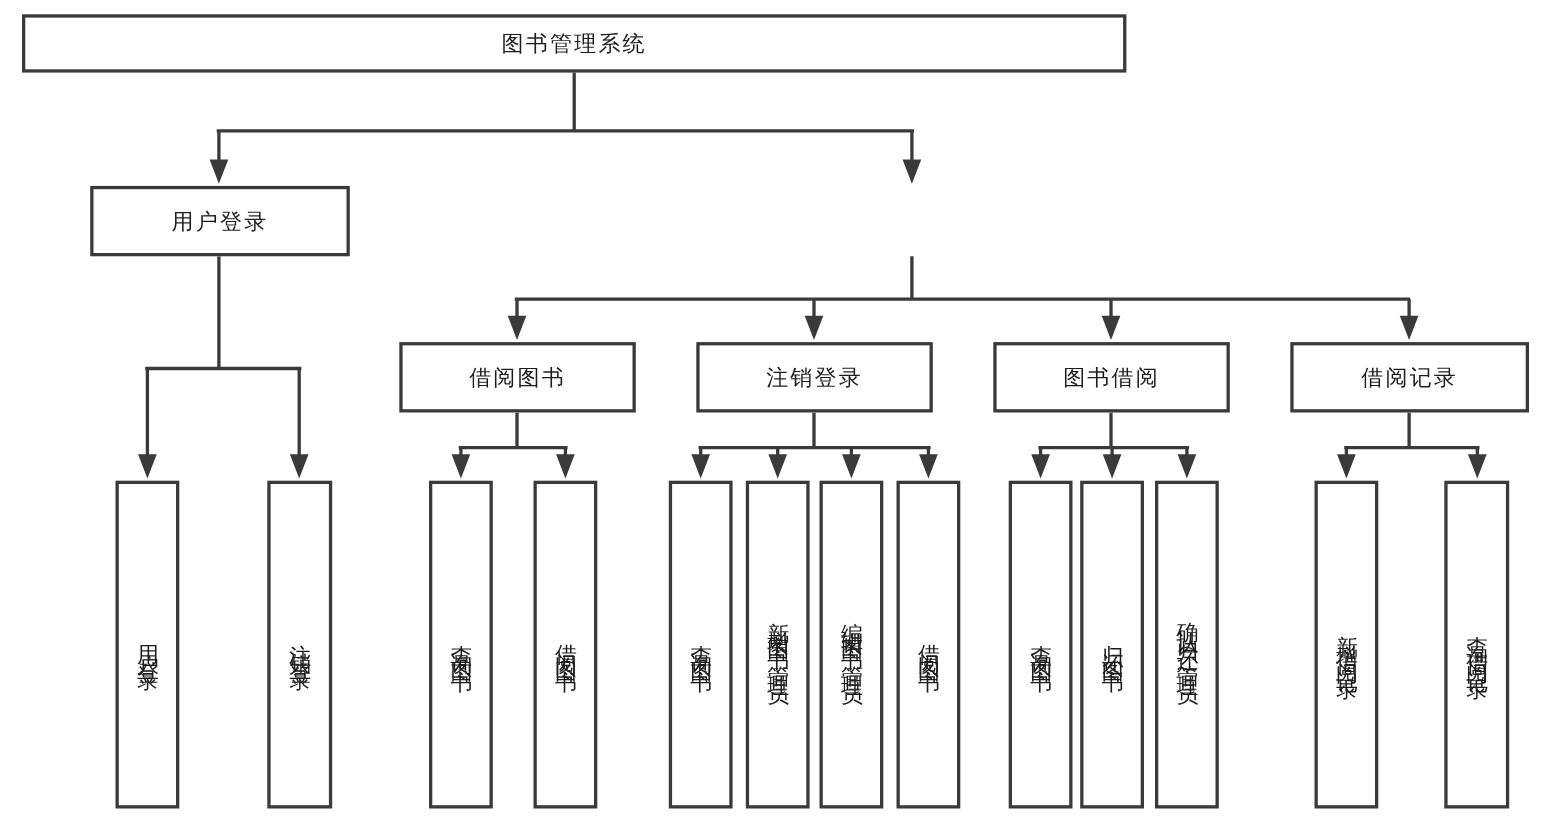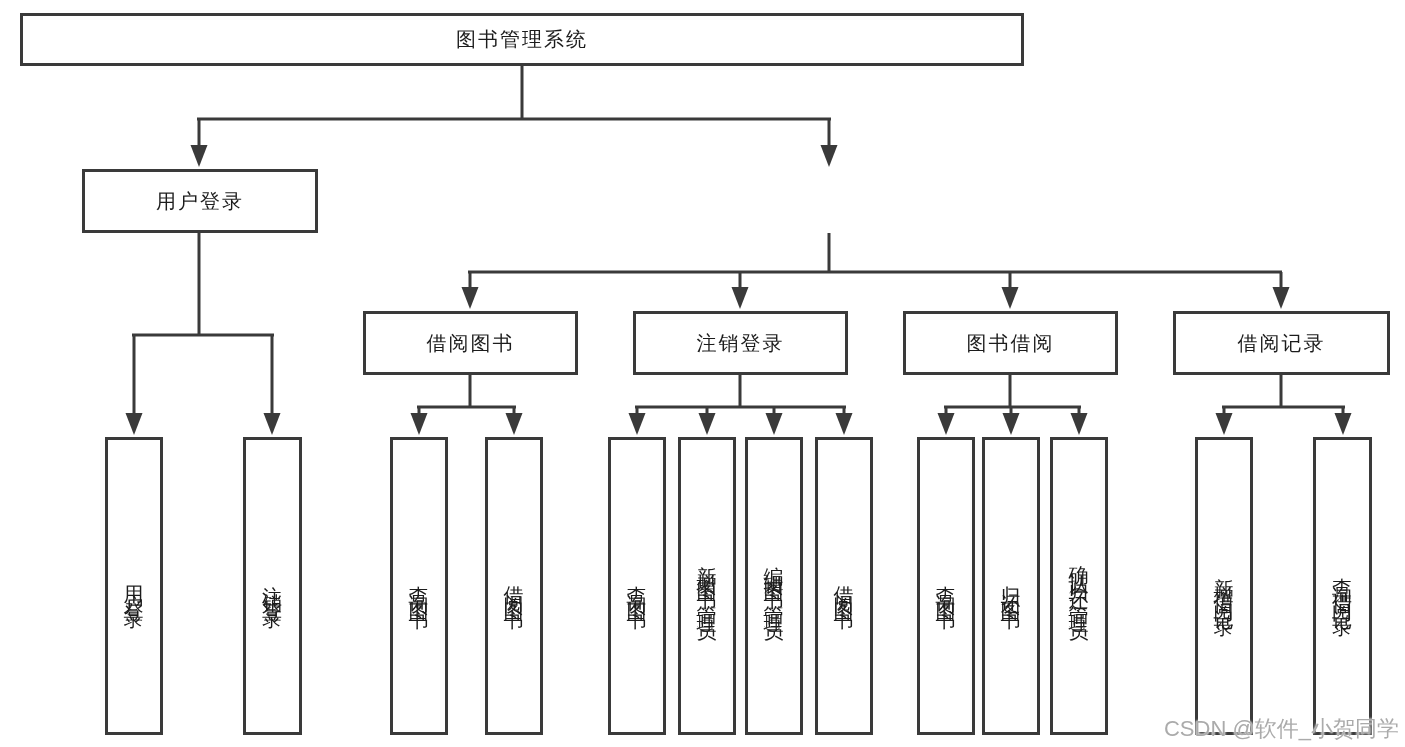--- a/index.html
+++ b/index.html
@@ -92,15 +92,14 @@
   <div class="node vnode" style="left:745px;width:58px">编辑图书（管理员）</div>
   <div class="node vnode" style="left:815px;width:58px">借阅图书</div>
 
   <div class="node vnode" style="left:917px;width:58px">查询图书</div>
   <div class="node vnode" style="left:982px;width:58px">归还图书</div>
   <div class="node vnode" style="left:1050px;width:58px">确认归还（管理员）</div>
 
   <div class="node vnode" style="left:1195px;width:58px">新增借阅记录</div>
   <div class="node vnode" style="left:1313px;width:59px">查询借阅记录</div>
 
-  <div class="watermark">CSDN @软件_小贺同学</div>
 
 </div>
 
 </body></html>

